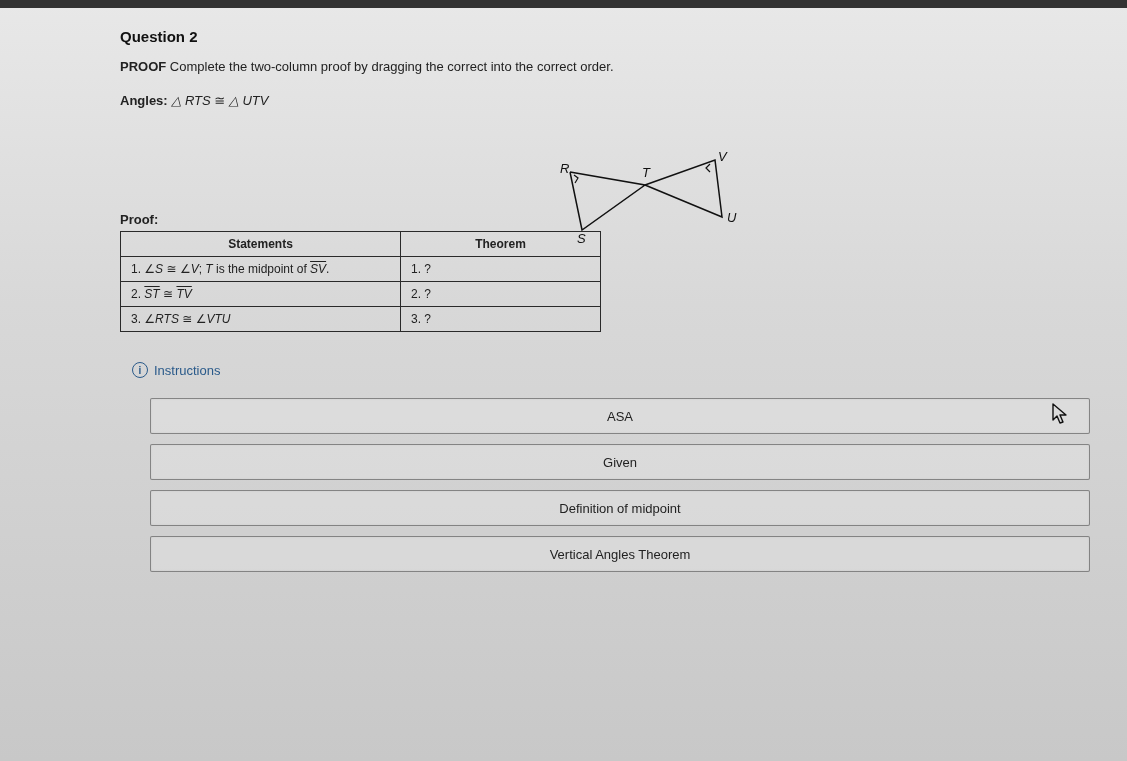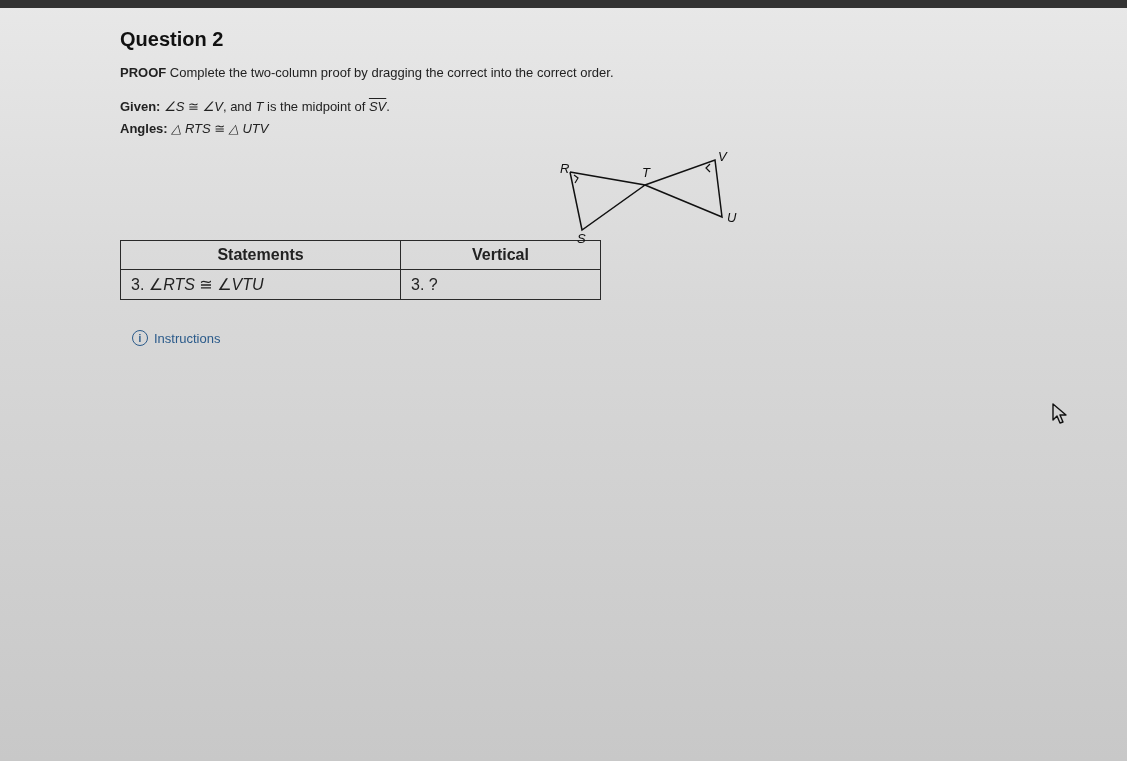--- a/index.html
+++ b/index.html
@@ -15,21 +15,21 @@
     .top-bar {
       height: 8px;
       background: #333;
       width: 100%;
     }
     .content {
       padding: 20px 0 0 120px;
     }
     .q-title {
       font-weight: bold;
-      font-size: 20px;
+      font-size: 15px;
       color: #111;
       margin-bottom: 14px;
     }
     .proof-label {
       font-size: 13px;
     }
     .proof-label b { font-weight: bold; }
     .given-prove {
       margin-top: 16px;
       font-size: 13px;
@@ -60,21 +60,21 @@
     .proof-section {
       margin-top: 100px;
       font-size: 13px;
     }
     .proof-heading {
       font-weight: bold;
       margin-bottom: 4px;
     }
     .proof-table {
       border-collapse: collapse;
-      font-size: 16px;
+      font-size: 12px;
     }
     .proof-table th, .proof-table td {
       border: 1px solid #2a2a2a;
       padding: 5px 10px;
       text-align: left;
       vertical-align: middle;
     }
     .proof-table th {
       font-weight: bold;
       text-align: center;
@@ -142,27 +142,20 @@
 
   <div class="q-title">Question 2</div>
 
   <div class="proof-label">
     <b>PROOF</b>
     <span>Complete the two-column proof by dragging the correct into the correct order.</span>
   </div>
 
   <div class="given-prove">
     <div>
-      <b>Given:</b>
-      <span class="math-it"><span class="ang"></span>S</span> <span class="cong"></span> <span class="math-it"><span class="ang"></span>V</span>, and
-      <span class="math-it">T</span>
-      <span> is the midpoint of </span>
-      <span class="overline">SV</span>.
-    </div>
-    <div>
       <b>Angles:</b>
       <span class="math-it"><span class="tri"></span> RTS</span> <span class="cong"></span> <span class="math-it"><span class="tri"></span> UTV</span>
     </div>
   </div>
 
   <div class="figure">
     <svg width="200" height="90" viewBox="0 0 200 90">
 
       <polyline points="10,17 22,75 85,30 10,17" fill="none" stroke="#111" stroke-width="1.5"></polyline>
       <polyline points="85,30 162,62 155,5 85,30" fill="none" stroke="#111" stroke-width="1.5"></polyline>
@@ -171,39 +164,54 @@
       <polyline points="150,9 146,13 150,17" fill="none" stroke="#111" stroke-width="1.2"></polyline>
       <text x="0" y="18">R</text>
       <text x="17" y="88">S</text>
       <text x="82" y="22">T</text>
       <text x="167" y="67">U</text>
       <text x="158" y="6">V</text>
     </svg>
   </div>
 
   <div class="proof-section">
+    <div class="proof-heading">Proof:</div>
     <table class="proof-table">
       <thead>
         <tr>
           <th class="col-statements">Statements</th>
-          <th class="col-reasons">Vertical</th>
+          <th class="col-reasons">Theorem</th>
         </tr>
       </thead>
       <tbody>
+        <tr>
+          <td>1. <span class="ang"></span><span class="math-it">S</span> <span class="cong"></span> <span class="ang"></span><span class="math-it">V</span>; <span class="math-it">T</span> is the midpoint of <span class="overline">SV</span>.</td>
+          <td>1.  ?</td>
+        </tr>
+        <tr>
+          <td>2. <span class="overline">ST</span> <span class="cong"></span> <span class="overline">TV</span></td>
+          <td>2.  ?</td>
+        </tr>
         <tr>
           <td>3. <span class="ang"></span><span class="math-it">RTS</span> <span class="cong"></span> <span class="ang"></span><span class="math-it">VTU</span></td>
           <td>3.  ?</td>
         </tr>
       </tbody>
     </table>
 
     <div class="instructions-row">
       <span class="ico">i</span>
       <span>Instructions</span>
     </div>
 
+    <div class="drag-area">
+      <div class="drag-item">ASA</div>
+      <div class="drag-item">Given</div>
+      <div class="drag-item">Definition of midpoint</div>
+      <div class="drag-item">Vertical Angles Theorem</div>
+    </div>
   </div>
 
 </div>
 
 <svg class="cursor-arrow" viewBox="0 0 18 22">
   <path d="M1 1 L1 17 L5 13 L8 20 L11 19 L8 12 L14 12 Z" fill="none" stroke="#111" stroke-width="1.4" stroke-linejoin="round"></path>
 </svg>
 
 </body></html>

